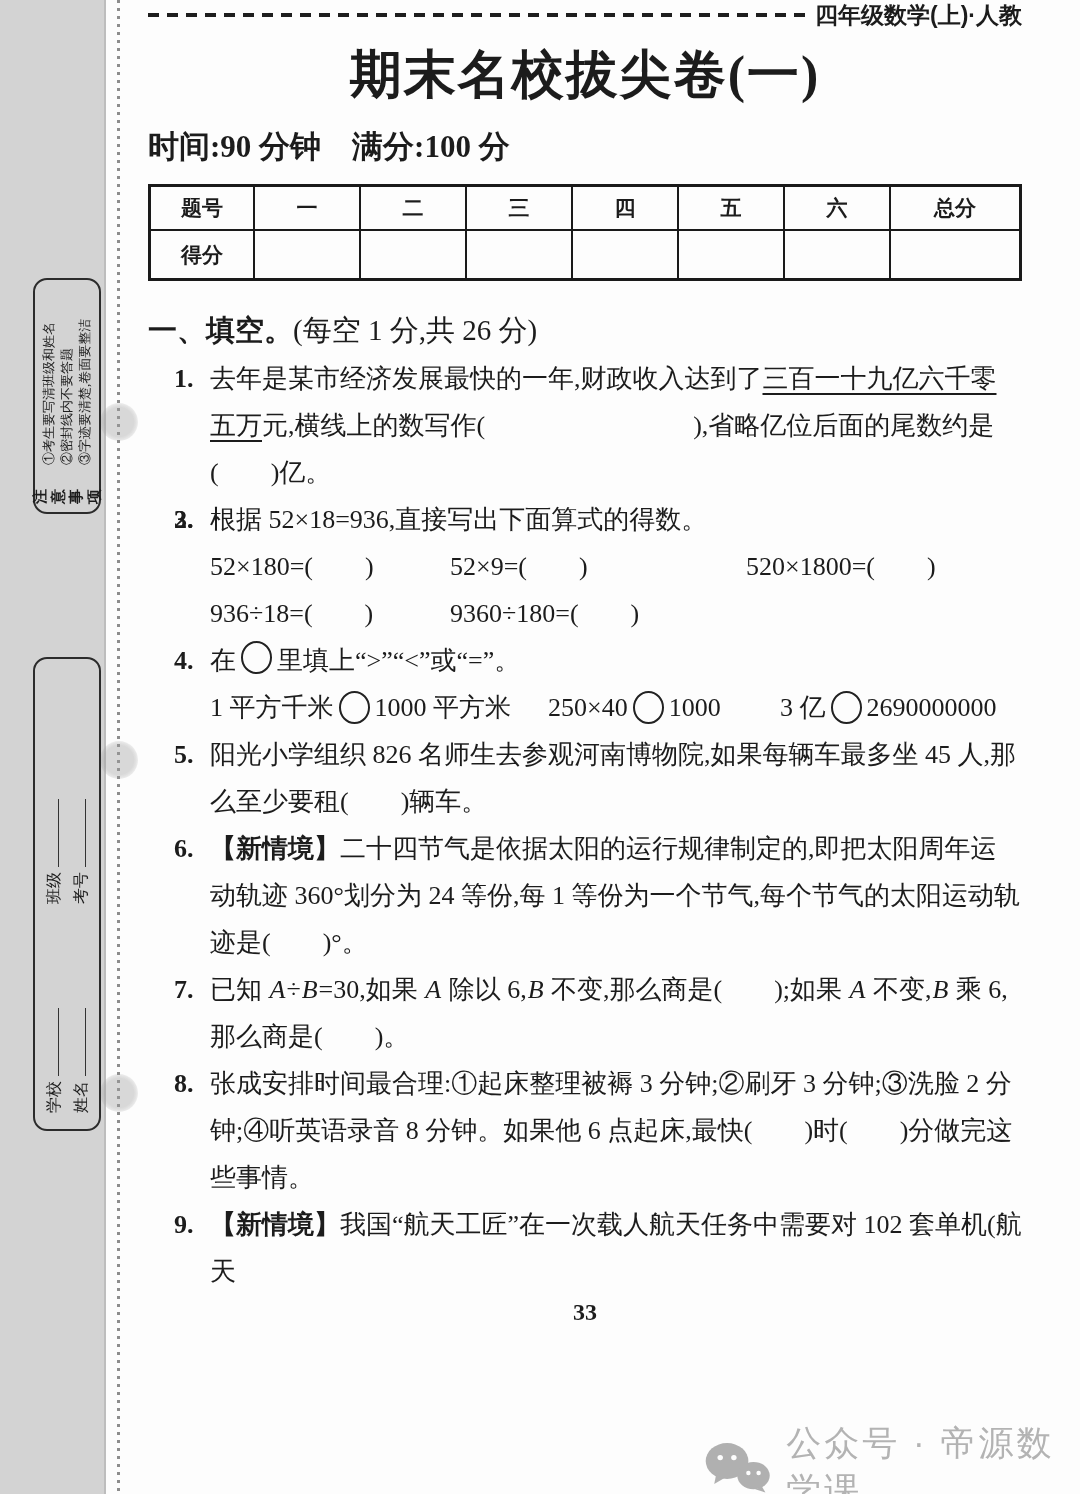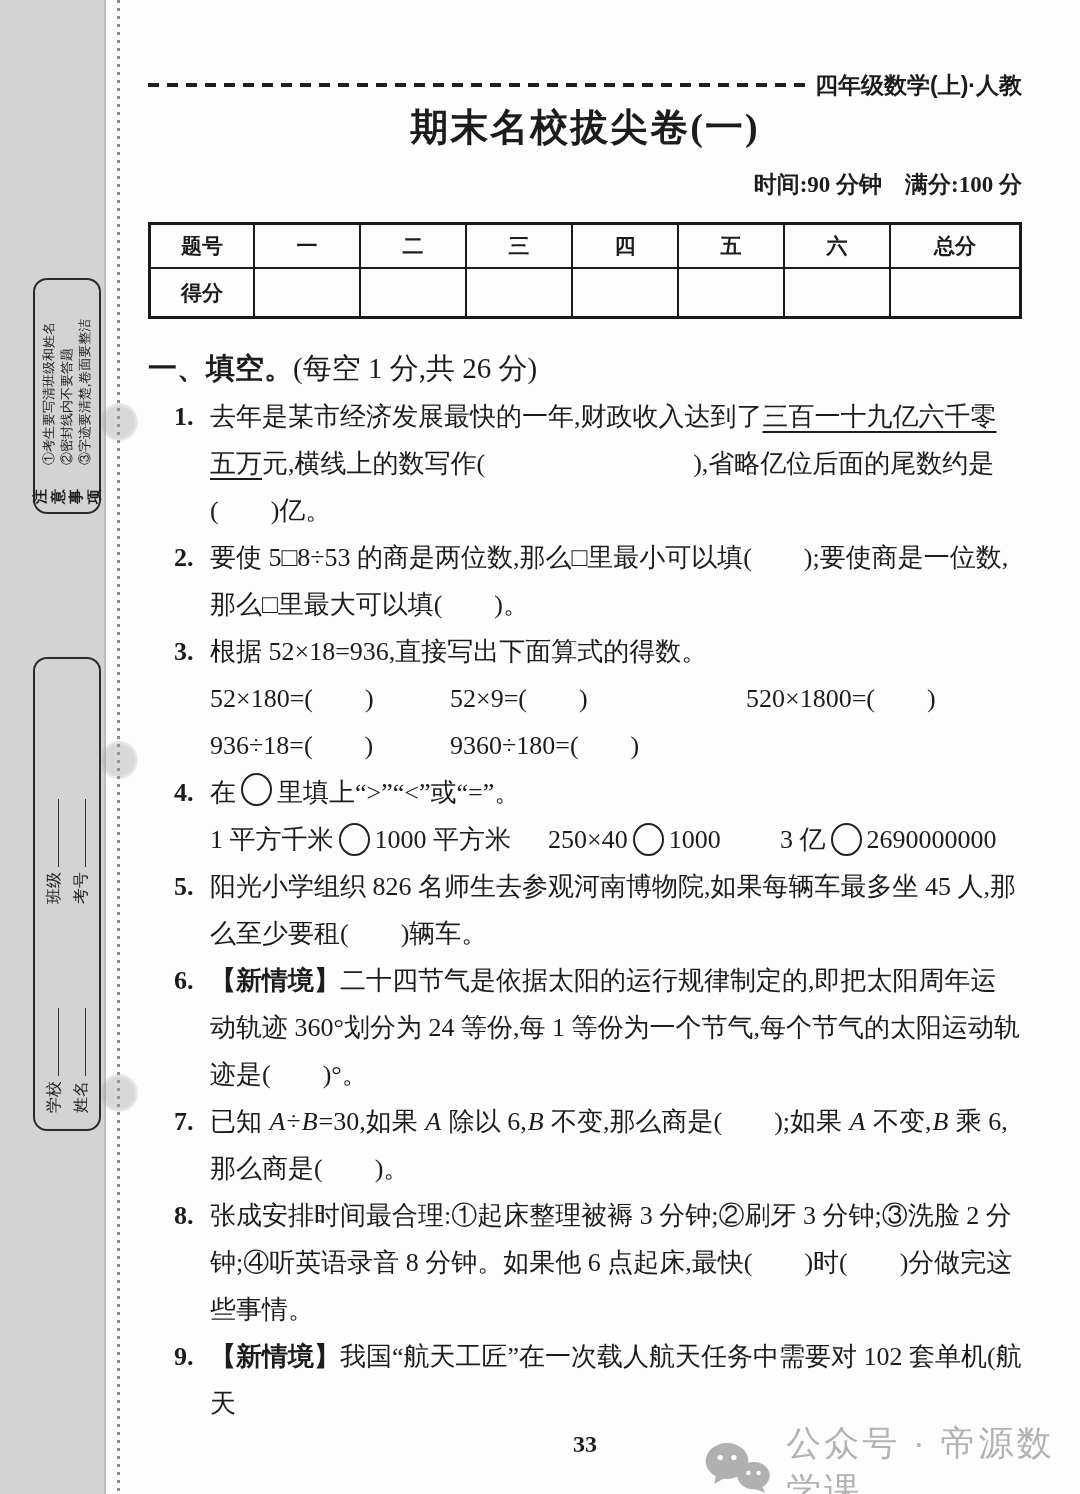--- a/index.html
+++ b/index.html
@@ -21,27 +21,27 @@
   .notice-label{width:2em;font-size:15px;font-weight:bold;line-height:1.2;letter-spacing:1px;}
   .notice-items{font-size:13px;line-height:18px;white-space:nowrap;}
   .fields-box{position:absolute;left:33px;top:657px;width:64px;height:470px;
     border:2.5px solid #2b2b2b;border-radius:14px;}
   .fields-rot{position:absolute;left:-203px;top:203px;width:470px;height:64px;transform:rotate(-90deg);
     display:flex;align-items:center;box-sizing:border-box;padding-left:16px;gap:104px;}
   .fgroup{font-size:16px;line-height:27px;white-space:nowrap;}
   .fline{display:inline-block;width:68px;border-bottom:1.5px solid #333;height:1.05em;margin-left:5px;}
   
   .main{position:absolute;left:148px;top:0;width:874px;display:flex;flex-direction:column;}
-  .head-row{display:flex;align-items:center;margin-top:70px;height:30px;}
+  .head-row{display:flex;align-items:center;height:30px;}
   .dashes{flex:1;height:4px;margin-right:8px;
     background:repeating-linear-gradient(90deg,#1e1e1e 0 11px,transparent 11px 19px);}
   .edition{font-family:"Liberation Sans","DejaVu Sans",sans-serif;font-weight:bold;font-size:23px;white-space:nowrap;}
-  .title{margin-top:2px;text-align:center;font-size:38px;font-weight:bold;letter-spacing:2px;}
-  .meta{margin-top:16px;text-align:right;font-size:23px;font-weight:bold;}
-  .score-table{margin-top:22px;border-collapse:collapse;width:874px;border:3px solid #1a1a1a;table-layout:fixed;}
+  .title{margin-top:10px;text-align:center;font-size:52px;font-weight:bold;letter-spacing:2px;}
+  .meta{margin-top:16px;text-align:left;font-size:31px;font-weight:bold;}
+  .score-table{margin-top:16px;border-collapse:collapse;width:874px;border:3px solid #1a1a1a;table-layout:fixed;}
   .score-table td{border:2px solid #1a1a1a;text-align:center;
     font-family:"Liberation Sans","DejaVu Sans",sans-serif;font-weight:bold;font-size:21px;}
   .score-table tr:nth-child(1) td{height:40px;}
   .score-table tr:nth-child(2) td{height:45px;}
   .section-head{margin-top:30px;font-size:29px;}
   .section-title{font-family:"Liberation Sans","DejaVu Sans",sans-serif;font-weight:bold;}
   .section-note{font-weight:normal;}
   #questions{margin-top:4px;}
   .q{position:relative;padding-left:62px;font-size:26px;line-height:47px;}
   .qnum{position:absolute;left:26px;font-weight:bold;}
@@ -125,21 +125,21 @@
           <td></td>
           <td></td>
         </tr>
       </tbody>
     </table>
   <div class="section-head">
     <span class="section-title">一、填空。</span><span class="section-note">(每空 1 分,共 26 分)</span>
   </div>
   <div id="questions">
       <div class="q"><span class="qnum">1.</span><span><span>去年是某市经济发展最快的一年,财政收入达到了</span><span class="u">三百一十九亿六千零五万</span><span>元,横线上的数写作(　　　　　　　　),省略亿位后面的尾数约是(　　)亿。</span></span></div>
-      <div class="q"><span class="qnum">2.</span><span><span>要使 5□8÷53 的商是两位数,那么□里最小可以填(　　);要使商是一位数,那么□里最大可以填(　　)。</span></span></div>
+      <div class="q"><span class="qnum">2.</span></div>
       <div class="q"><span class="qnum">3.</span><span><span>根据 52×18=936,直接写出下面算式的得数。</span></span><div class="eqrow">
           <span class="eqitem">52×180=(　　)</span>
           <span class="eqitem">52×9=(　　)</span>
           <span class="eqitem">520×1800=(　　)</span>
         </div><div class="eqrow">
           <span class="eqitem">936÷18=(　　)</span>
           <span class="eqitem">9360÷180=(　　)</span>
         </div></div>
       <div class="q"><span class="qnum">4.</span><span><span>在</span><span class="circle"></span><span>里填上“&gt;”“&lt;”或“=”。</span></span><div class="cmprow r1">
           <span class="cmpitem">

